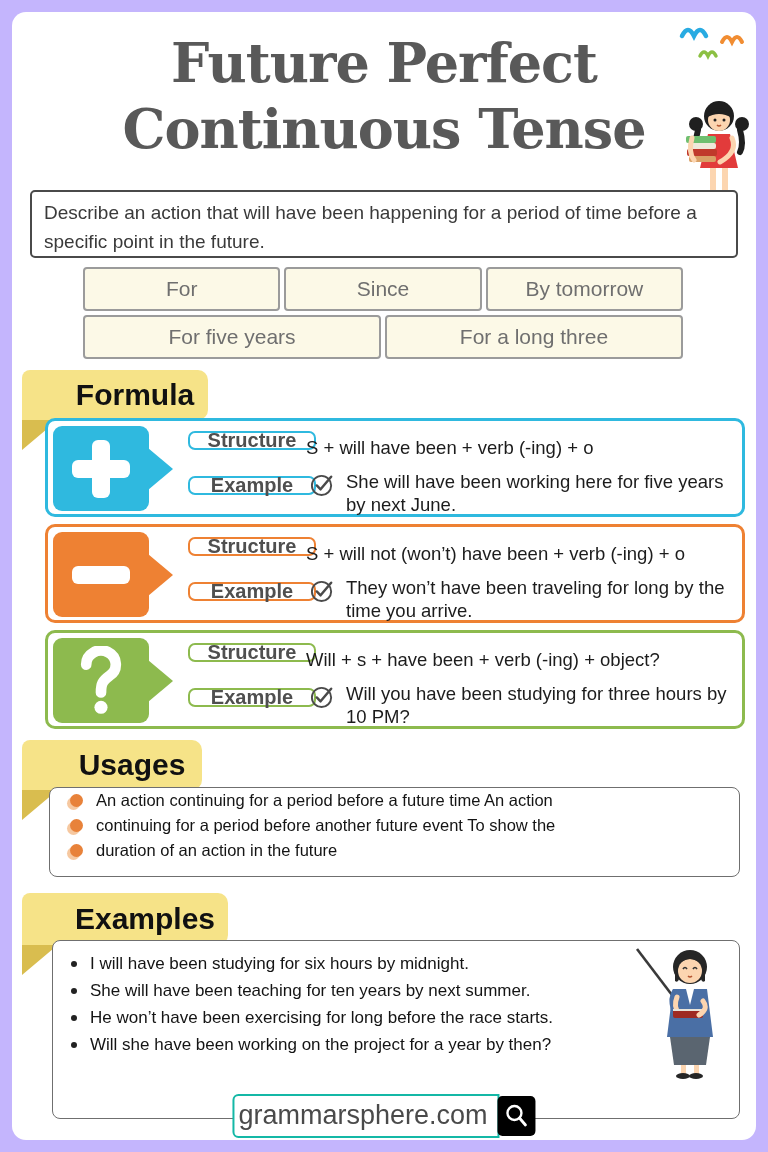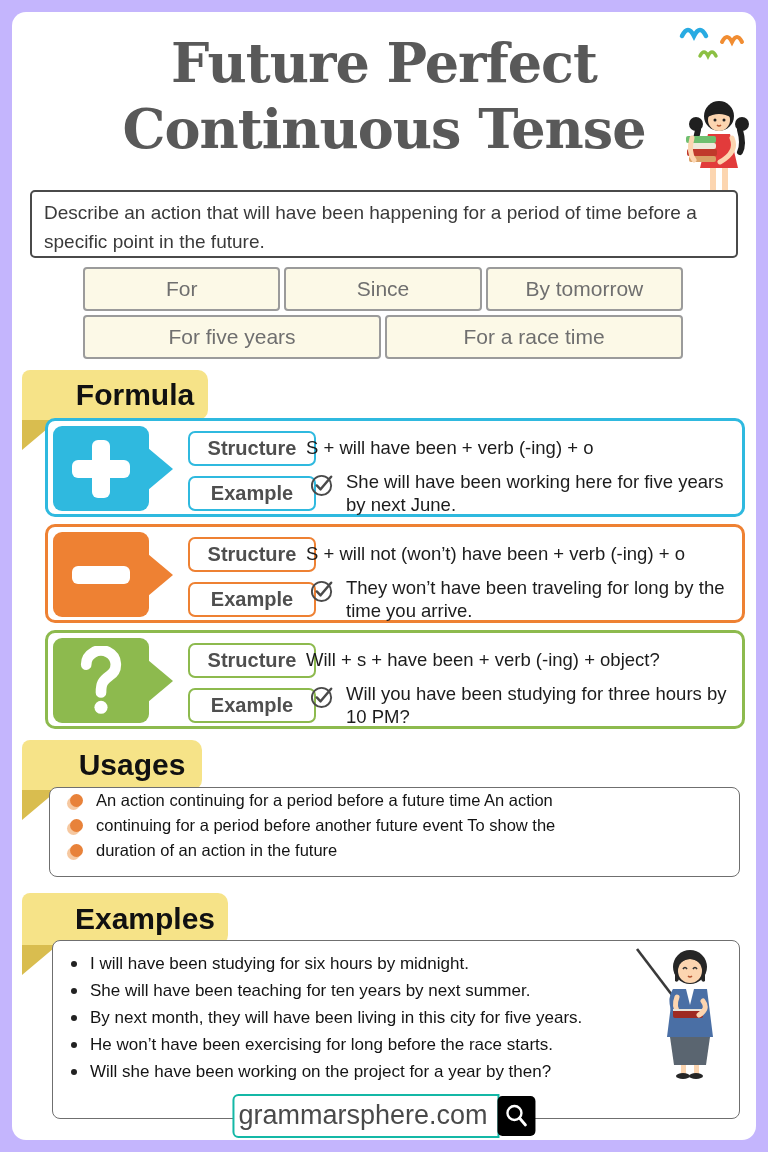--- a/index.html
+++ b/index.html
@@ -64,21 +64,21 @@
   .frow-1 .fchev { border-left:25px solid #2fb9df; }
   .frow-2 .fchev { border-left:25px solid #ee8133; }
   .frow-3 .fchev { border-left:25px solid #8dba4e; }
 
   .plus-shape { position:relative; width:58px; height:58px; }
   .plus-shape::before, .plus-shape::after { content:""; position:absolute; background:#fff; border-radius:6px; }
   .plus-shape::before { left:20px; top:0; width:18px; height:58px; }
   .plus-shape::after  { left:0; top:20px; width:58px; height:18px; }
   .minus-shape { width:58px; height:18px; background:#fff; border-radius:6px; }
 
-  .flabel { position:absolute; left:140px; width:128px; height:35px; background:#fff;
+  .flabel { position:absolute; left:140px; width:128px; height:19px; background:#fff;
             border-radius:7px; display:flex; align-items:center; justify-content:center;
             font-size:20px; font-weight:bold; color:#4f4f4f; }
   .flabel-structure { top:10px; }
   .flabel-example   { top:55px; }
   .frow-1 .flabel { border:2px solid #2fb9df; }
   .frow-2 .flabel { border:2px solid #ee8133; }
   .frow-3 .flabel { border:2px solid #8dba4e; }
 
   .fstructure { position:absolute; left:258px; top:16px; width:440px;
                 font-size:18.5px; color:#1c1c1c; white-space:nowrap; }
@@ -163,21 +163,21 @@
     </div>
 
     <div class="sig-table">
       <div class="sig-row">
         <div class="sig-cell">For</div>
         <div class="sig-cell">Since</div>
         <div class="sig-cell">By tomorrow</div>
       </div>
       <div class="sig-row">
         <div class="sig-cell">For five years</div>
-        <div class="sig-cell">For a race time</div>
+        <div class="sig-cell">For a long three</div>
       </div>
     </div>
 
     <div class="sticky-tail tail-formula"></div>
     <div class="sticky sticky-formula">
       <span>Formula</span>
     </div>
 
     <div class="frow frow-1">
       <div class="ficon">
@@ -257,24 +257,20 @@
       <span>Examples</span>
     </div>
     <div class="examples-box">
       <div class="example-row">
         <span class="example-bullet"></span>
         <span class="example-text">I will have been studying for six hours by midnight.</span>
       </div>
       <div class="example-row">
         <span class="example-bullet"></span>
         <span class="example-text">She will have been teaching for ten years by next summer.</span>
-      </div>
-      <div class="example-row">
-        <span class="example-bullet"></span>
-        <span class="example-text">By next month, they will have been living in this city for five years.</span>
       </div>
       <div class="example-row">
         <span class="example-bullet"></span>
         <span class="example-text">He won’t have been exercising for long before the race starts.</span>
       </div>
       <div class="example-row">
         <span class="example-bullet"></span>
         <span class="example-text">Will she have been working on the project for a year by then?</span>
       </div>
 

